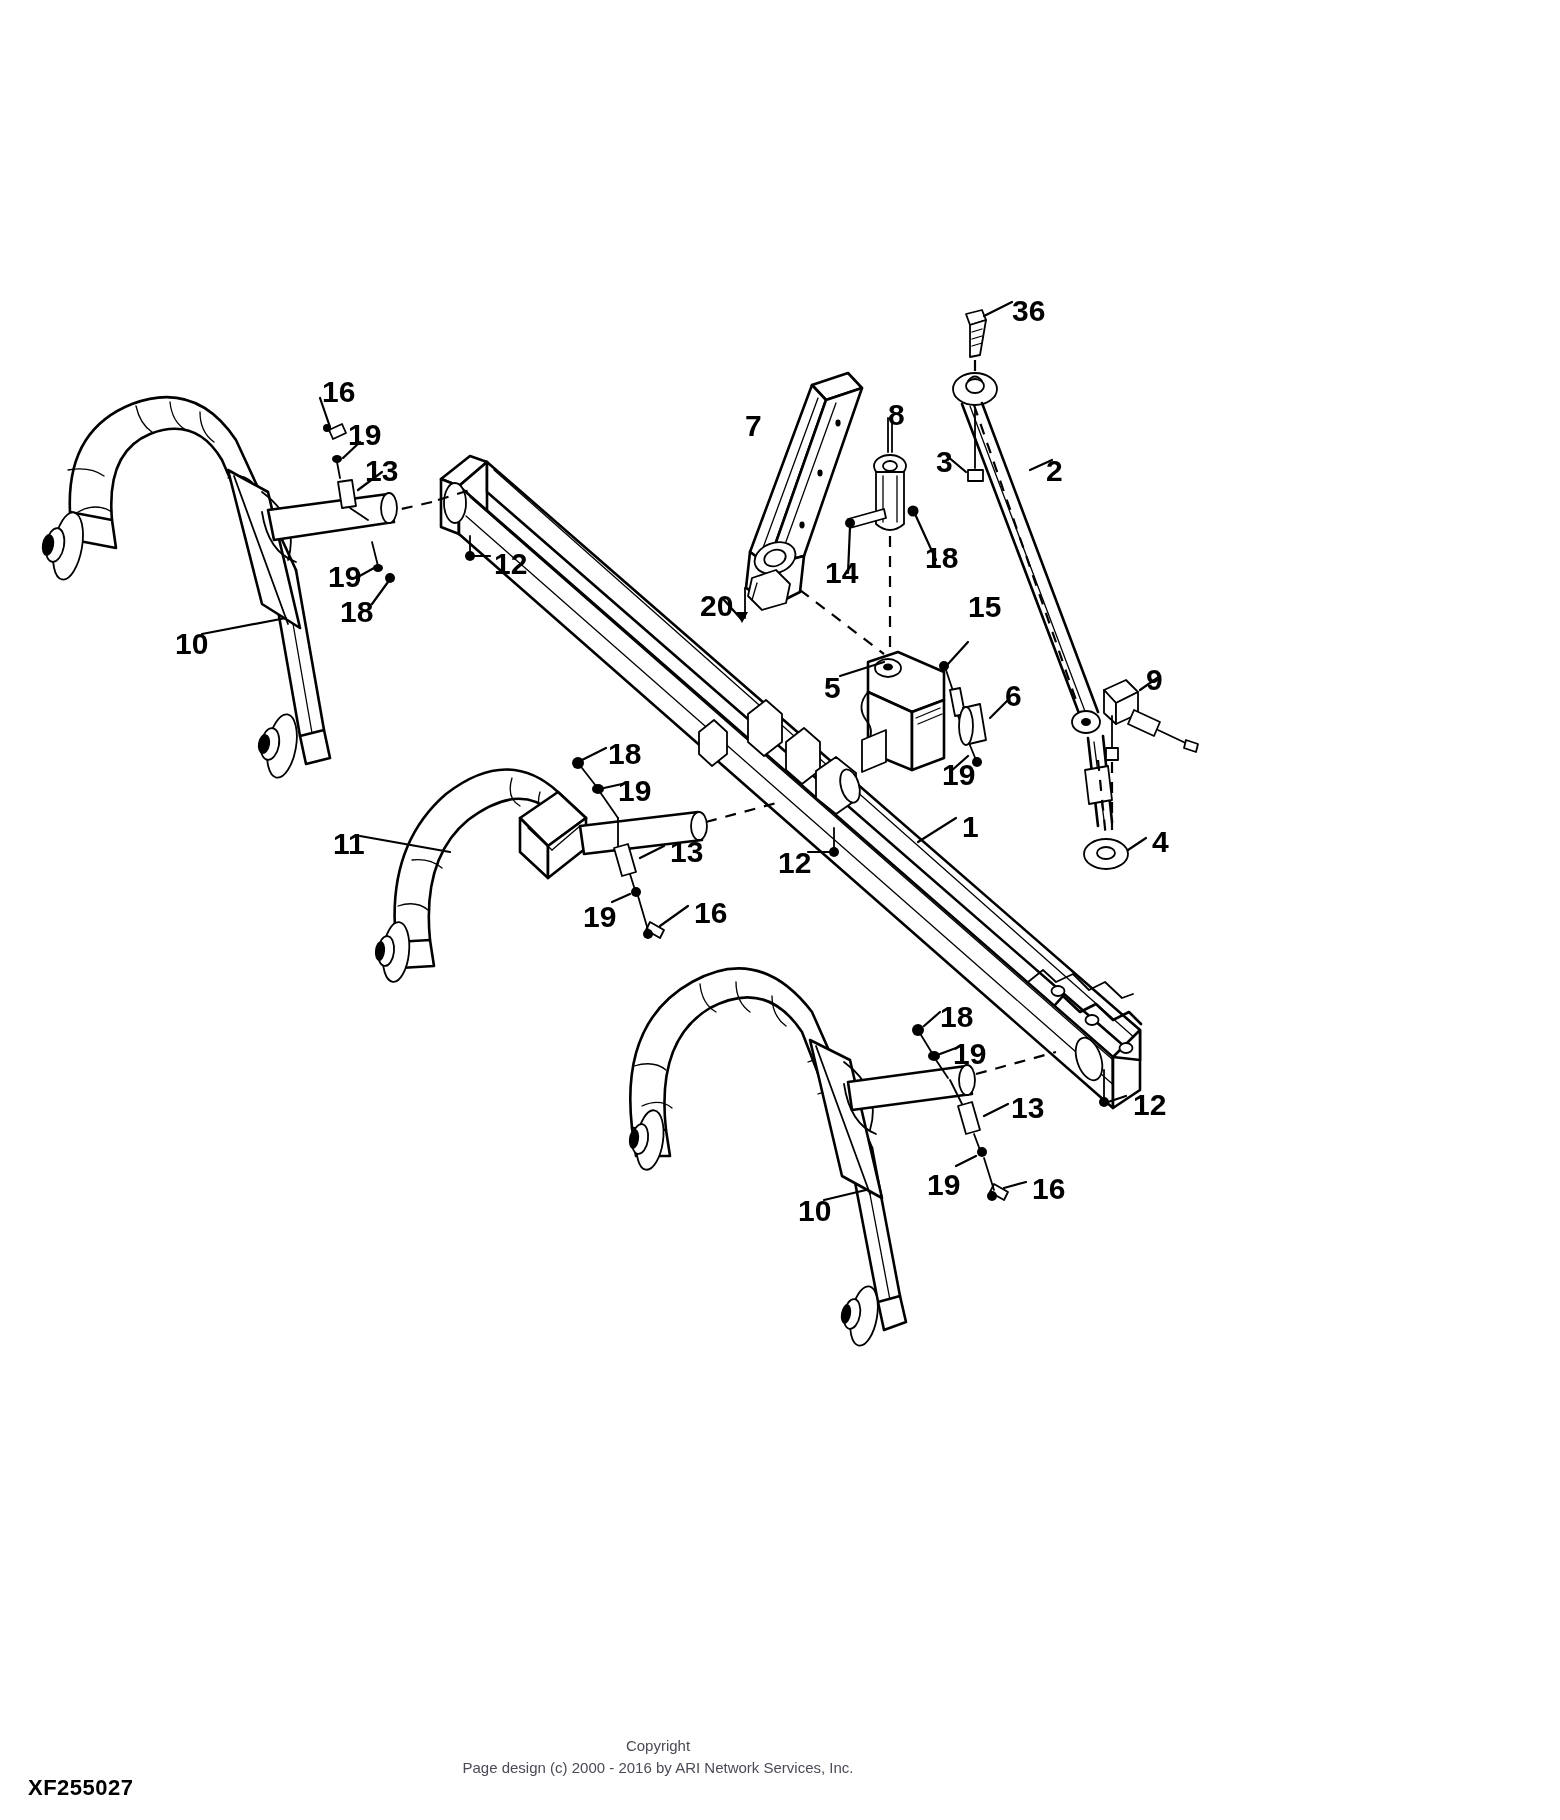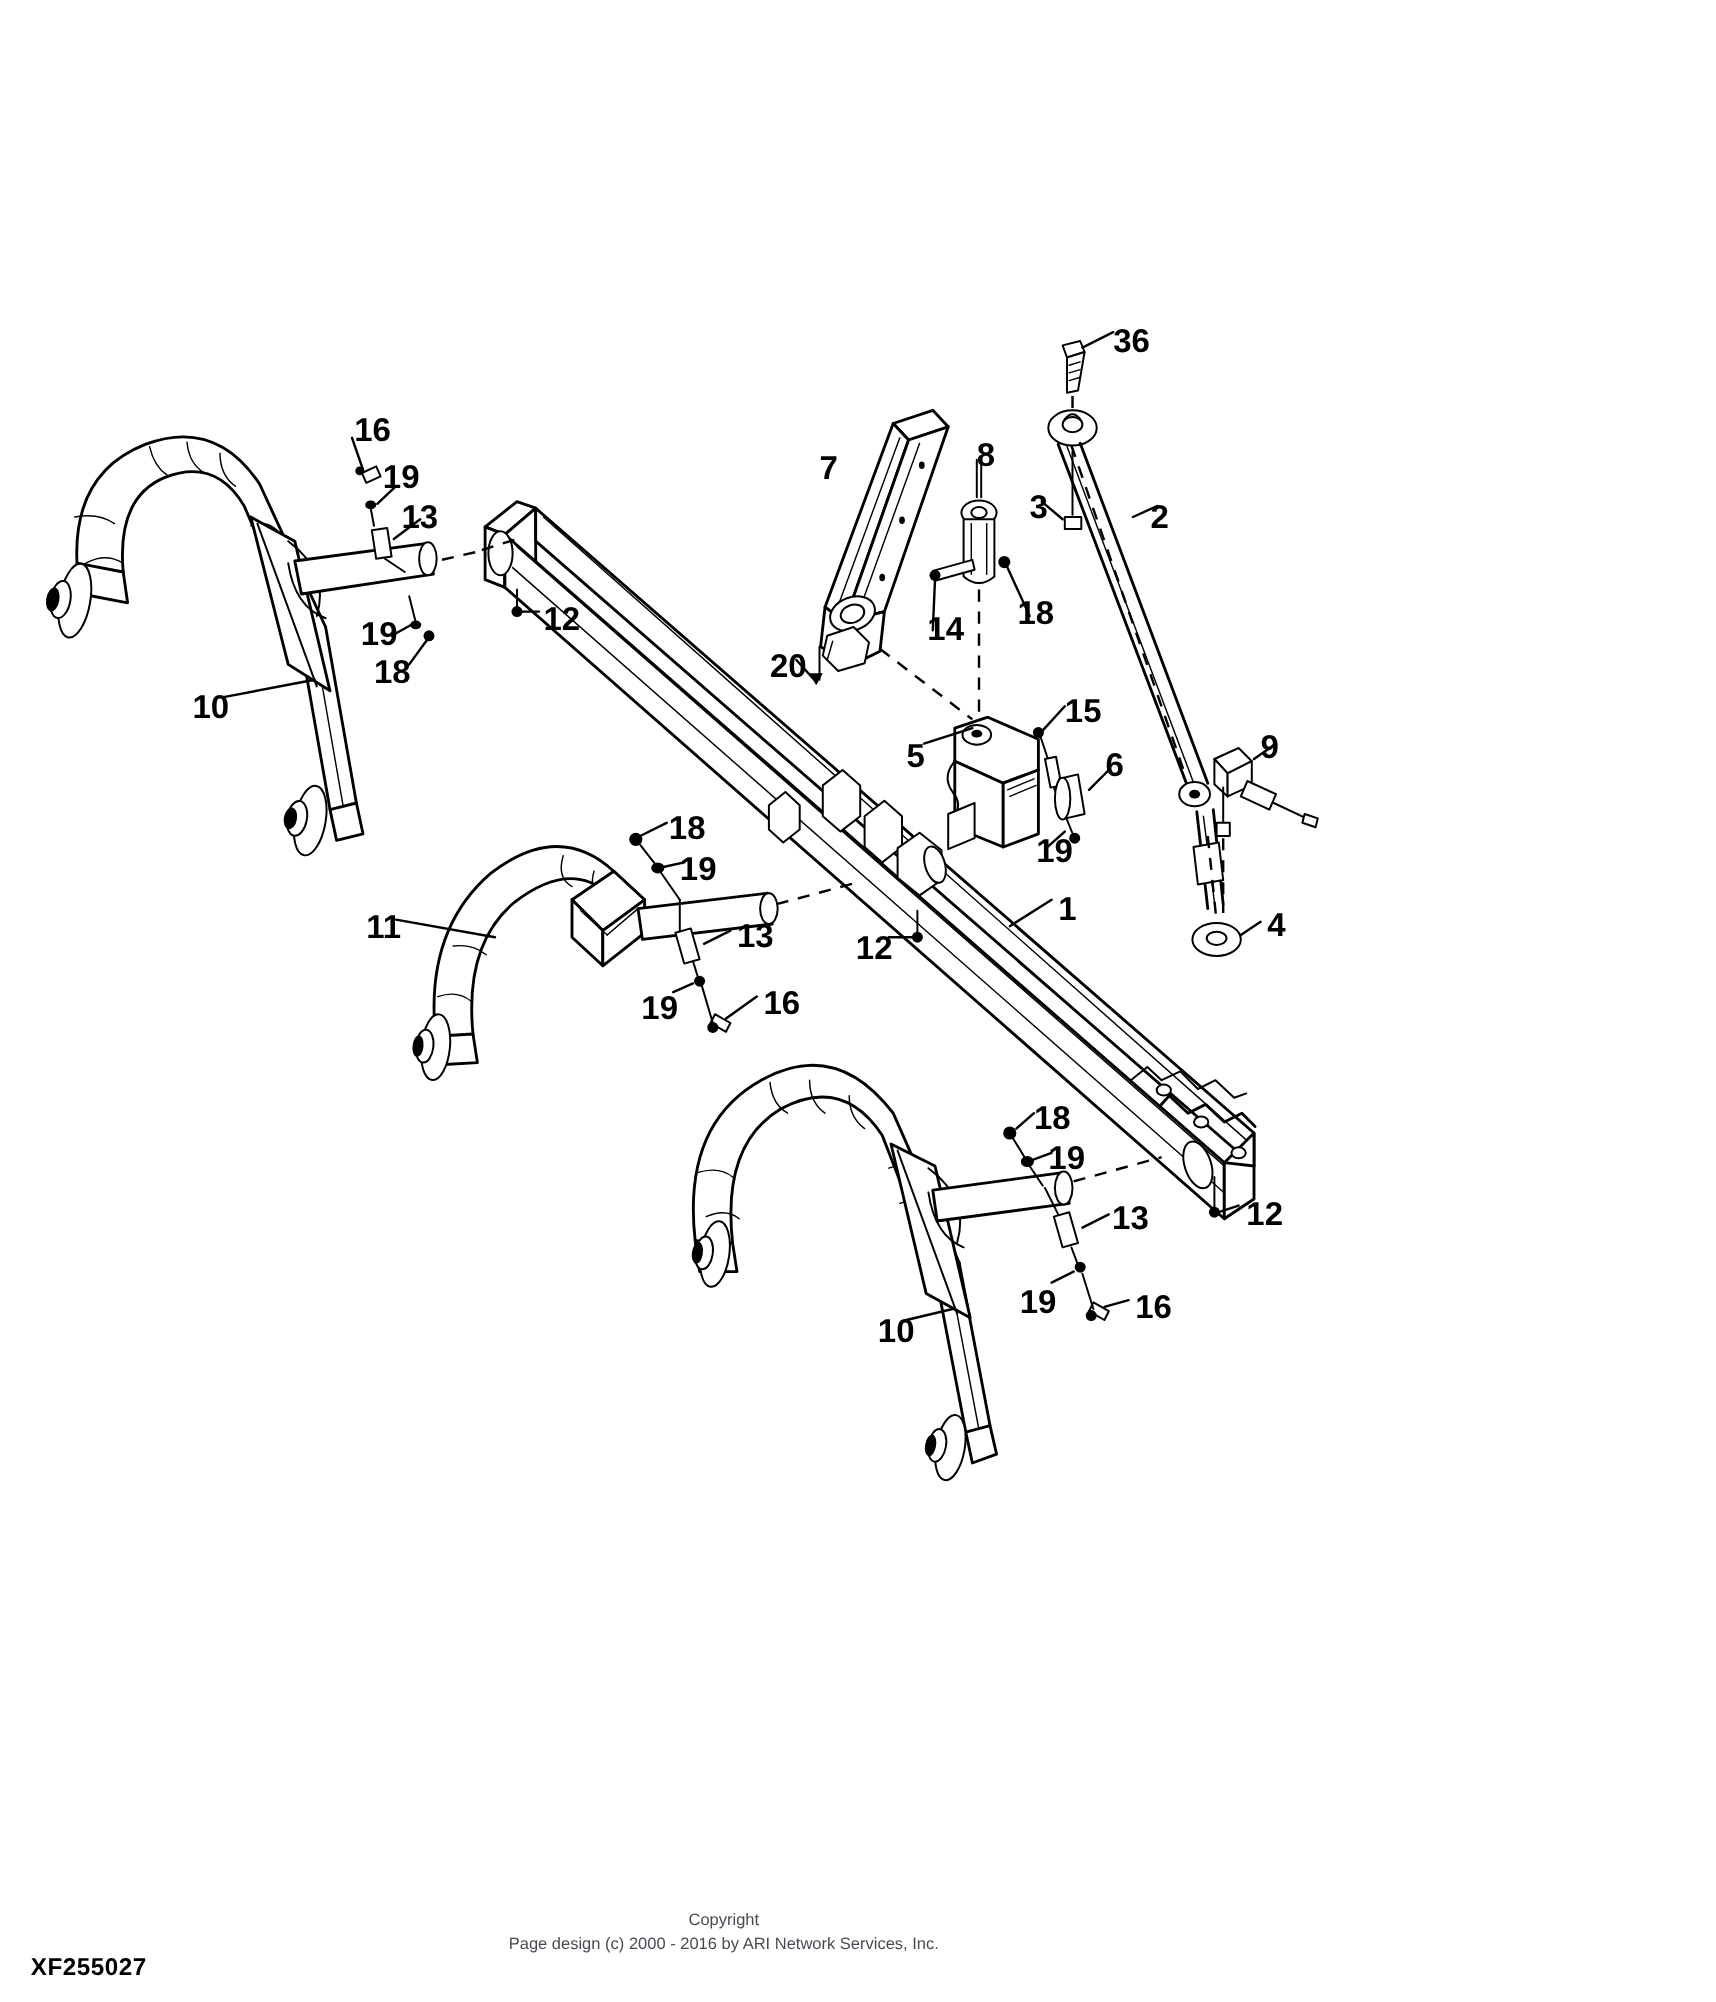--- a/index.html
+++ b/index.html
@@ -443,24 +443,24 @@
   <div class="callout" style="left:365px;top:456px">13</div>
   <div class="callout" style="left:328px;top:562px">19</div>
   <div class="callout" style="left:340px;top:597px">18</div>
   <div class="callout" style="left:494px;top:549px">12</div>
   <div class="callout" style="left:175px;top:629px">10</div>
   <div class="callout" style="left:745px;top:411px">7</div>
   <div class="callout" style="left:888px;top:400px">8</div>
   <div class="callout" style="left:936px;top:447px">3</div>
   <div class="callout" style="left:1046px;top:456px">2</div>
   <div class="callout" style="left:1012px;top:296px">36</div>
-  <div class="callout" style="left:843px;top:558px">14</div>
+  <div class="callout" style="left:825px;top:558px">14</div>
   <div class="callout" style="left:925px;top:543px">18</div>
   <div class="callout" style="left:700px;top:591px">20</div>
-  <div class="callout" style="left:968px;top:632px">15</div>
+  <div class="callout" style="left:968px;top:592px">15</div>
   <div class="callout" style="left:824px;top:673px">5</div>
   <div class="callout" style="left:1005px;top:681px">6</div>
   <div class="callout" style="left:1146px;top:665px">9</div>
   <div class="callout" style="left:942px;top:760px">19</div>
   <div class="callout" style="left:1152px;top:827px">4</div>
   <div class="callout" style="left:962px;top:812px">1</div>
   <div class="callout" style="left:608px;top:739px">18</div>
   <div class="callout" style="left:618px;top:776px">19</div>
   <div class="callout" style="left:333px;top:829px">11</div>
   <div class="callout" style="left:670px;top:837px">13</div>

